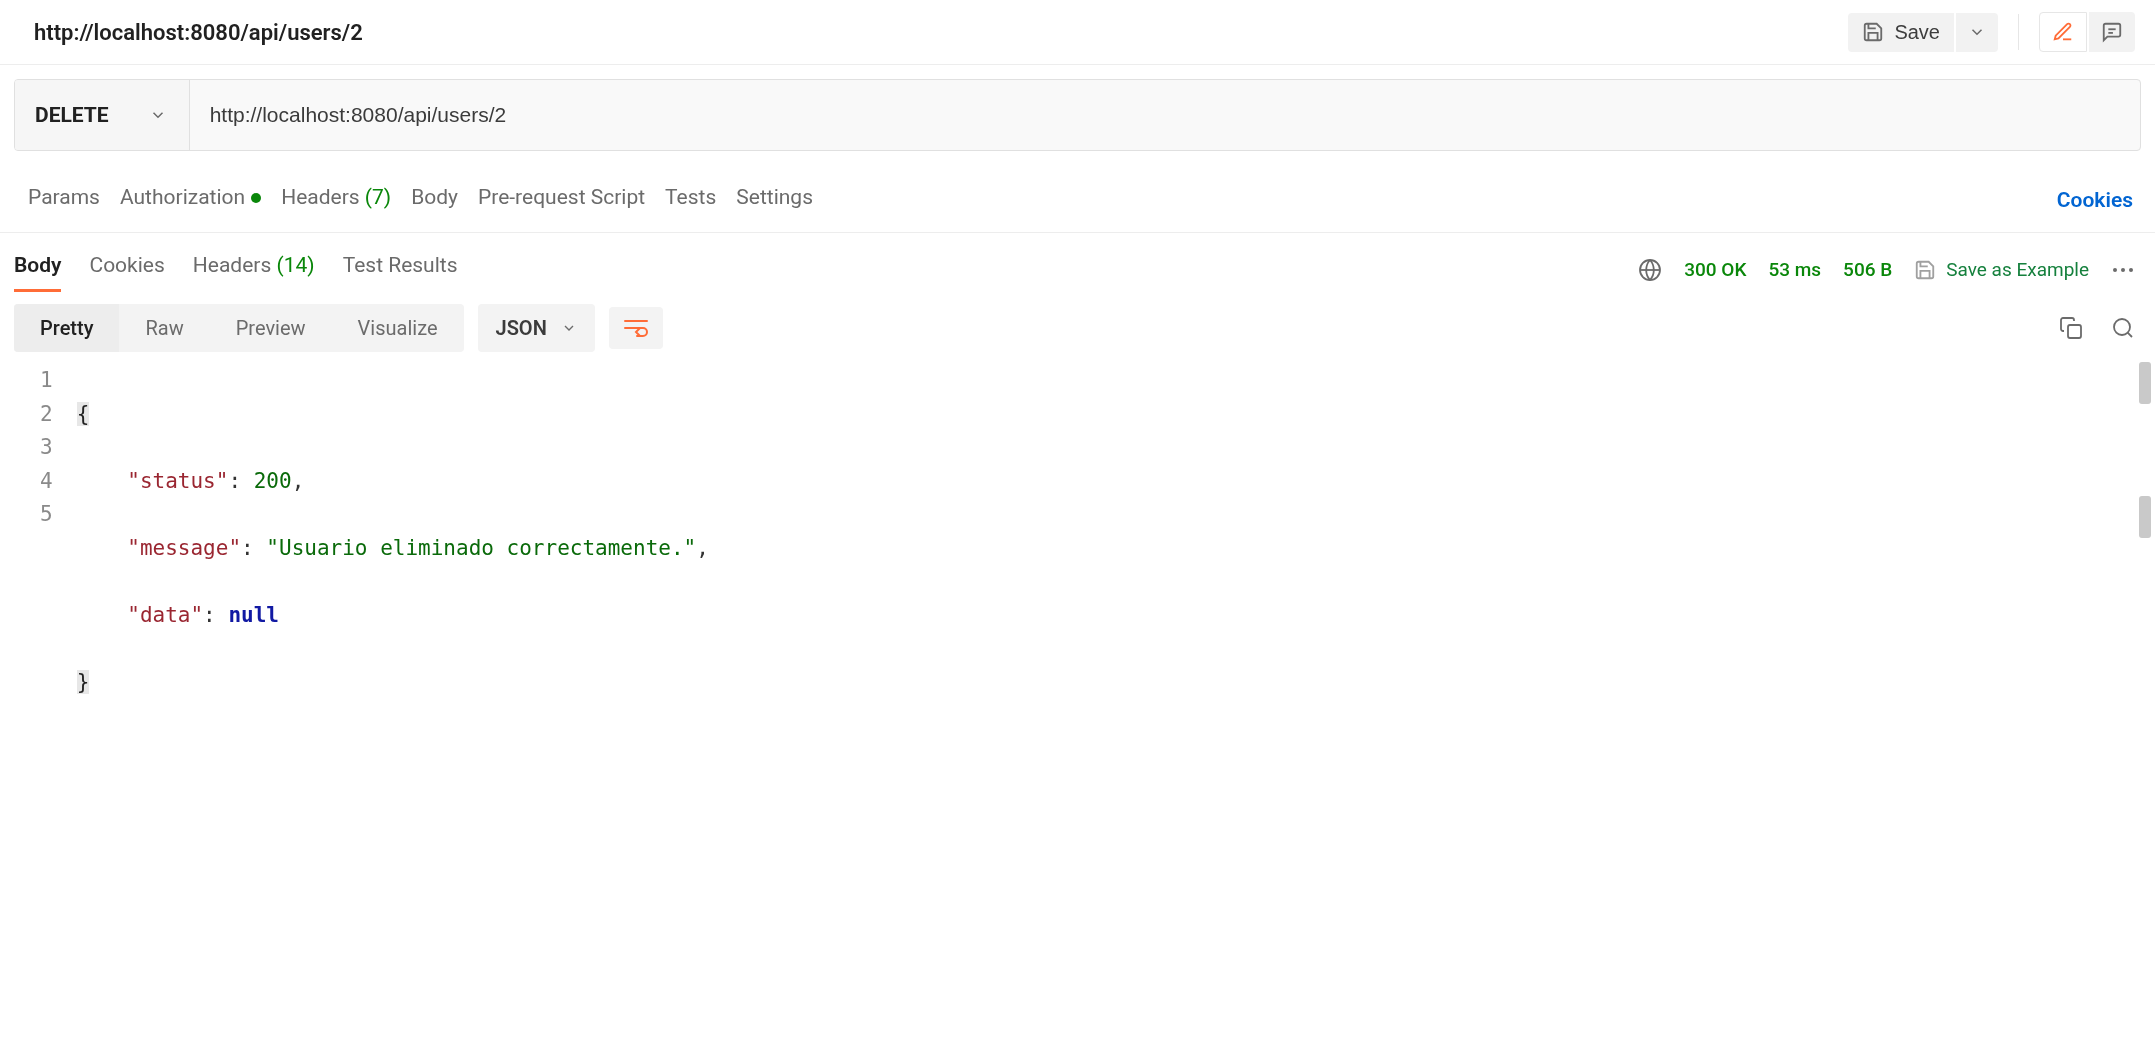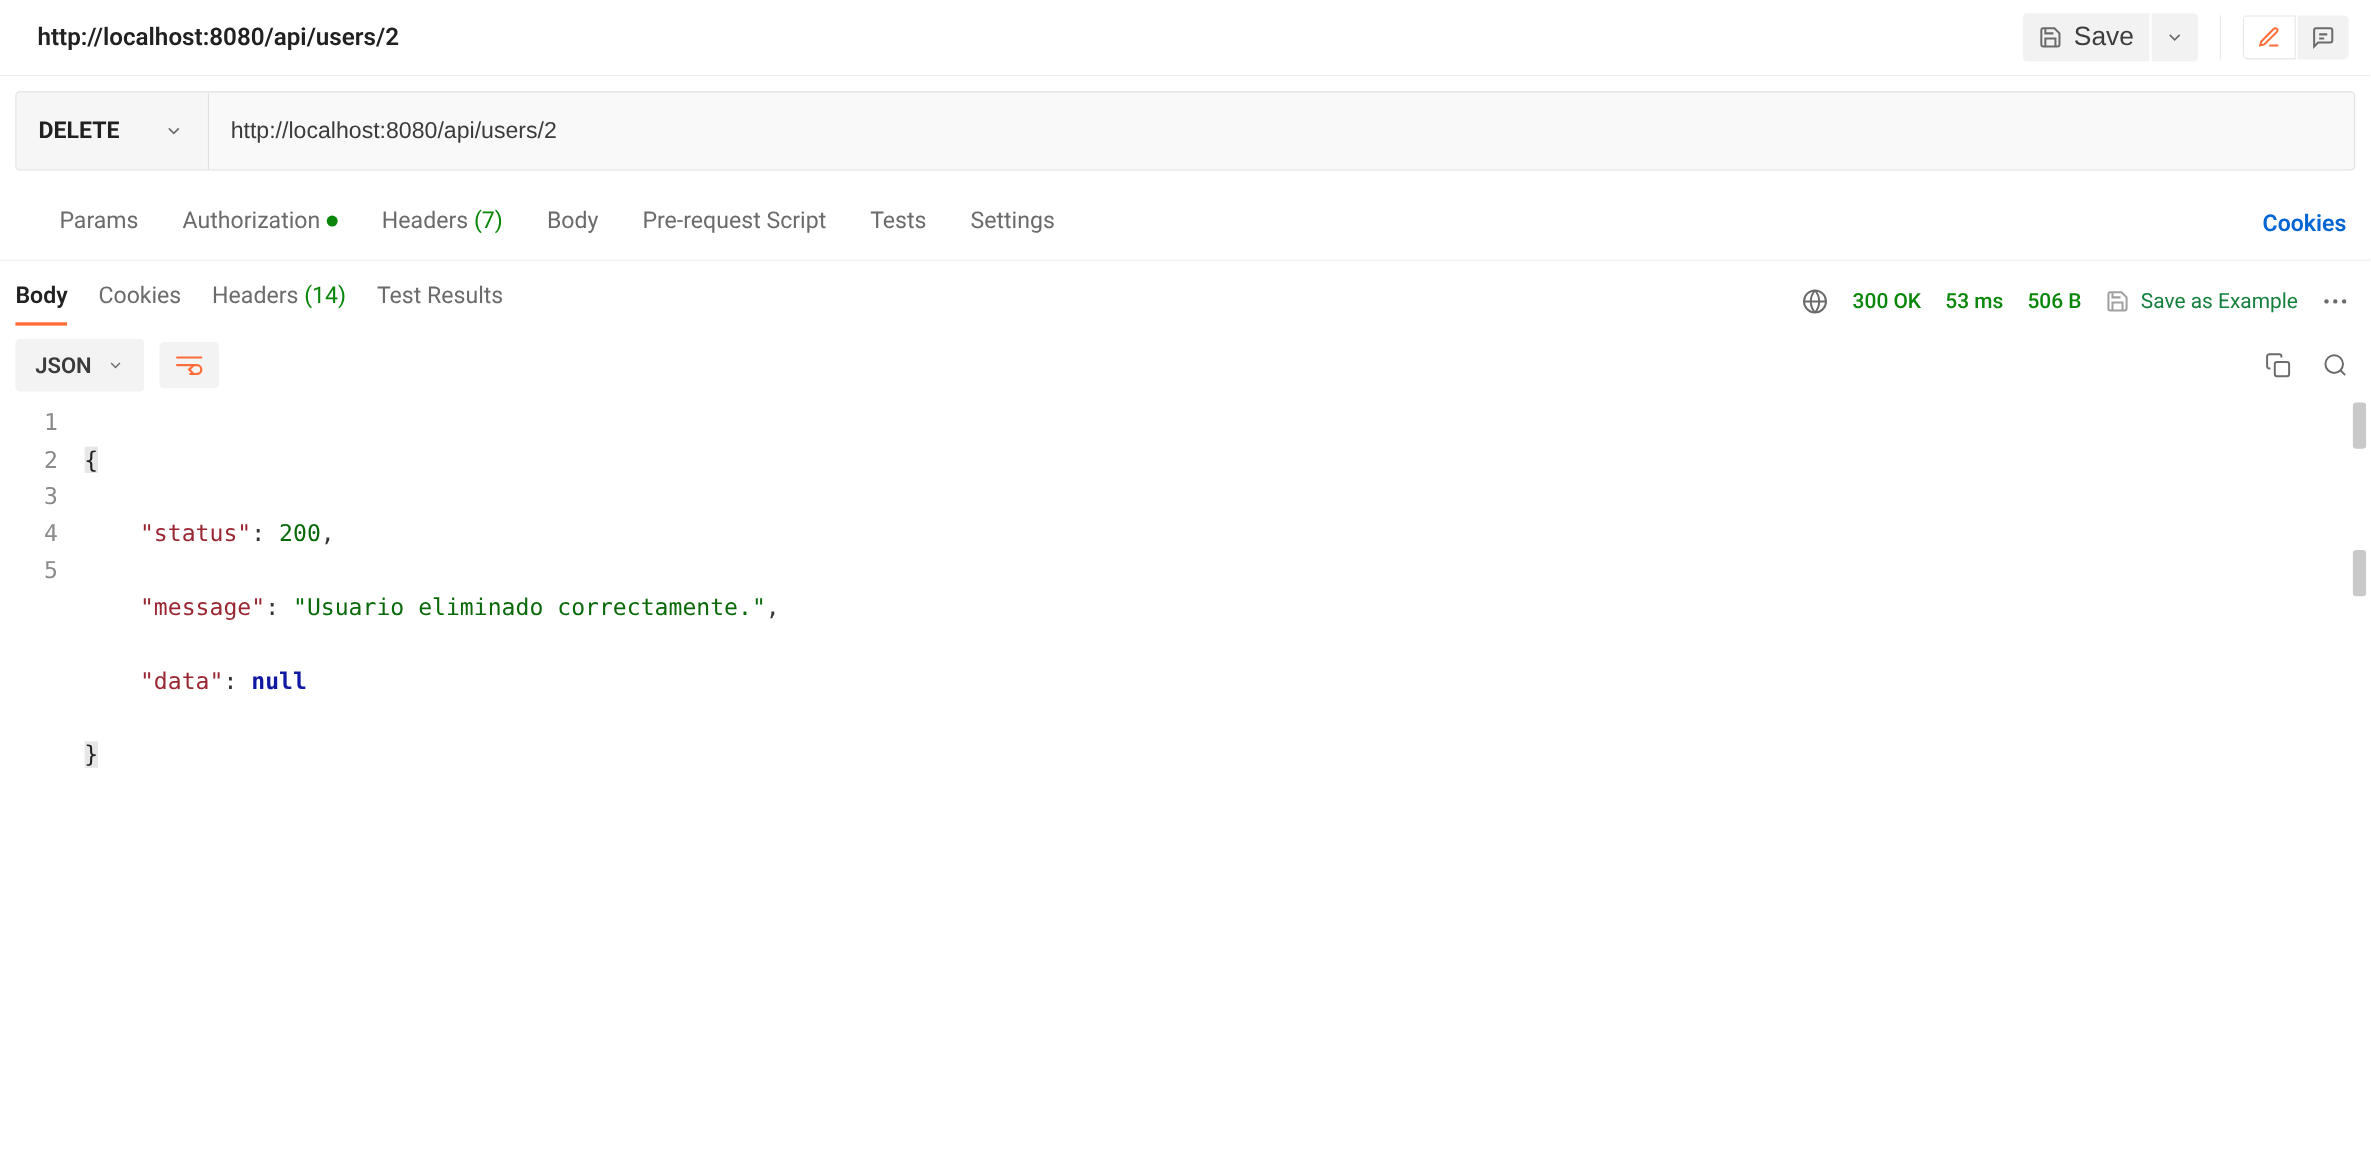--- a/index.html
+++ b/index.html
@@ -22,21 +22,21 @@
 .tab-actions { display: flex; align-items: center; gap: 14px; }
 .group { display: flex; align-items: stretch; }
 .btn {
   display: inline-flex;
   align-items: center;
   justify-content: center;
   background: #f2f2f2;
   border: none;
   border-radius: 4px;
   padding: 8px 14px;
-  font-size: 24px;
+  font-size: 20px;
   color: #3d3d3d;
   cursor: pointer;
   gap: 10px;
 }
 .btn-light { background: #fff; border: 1px solid #e6e6e6; }
 .btn.icon-only { padding: 8px 12px; }
 .group .btn { border-radius: 0; }
 .group .btn:first-child { border-top-left-radius: 4px; border-bottom-left-radius: 4px; }
 .group .btn:last-child { border-top-right-radius: 4px; border-bottom-right-radius: 4px; margin-left: 2px; }
 .divider-v { width: 1px; background: #e6e6e6; align-self: stretch; margin: 2px 6px;}
@@ -106,21 +106,21 @@
 .method-url { min-height: 72px; }
 
 
 .tabs-row {
   display: flex;
   align-items: center;
   justify-content: space-between;
   padding: 6px 22px 0 28px;
   border-bottom: 1px solid #ededed;
 }
-.req-tabs { display: flex; gap: 40px; margin-left: 26px; }
+.req-tabs { display: flex; gap: 20px; }
 .req-tab { padding: 12px 0 18px 0; color: #6b6b6b; cursor: pointer; font-size: 21px; }
 .req-tab .count { color: #0a870a; }
 .dot-green { display:inline-block; width:10px; height:10px; border-radius:50%; background:#0a870a; margin-left:6px; vertical-align: middle;}
 .cookies-link { color: #0265d2; font-weight: 600; font-size: 21px; cursor: pointer; }
 
 
 .resp-row {
   display: flex;
   align-items: center;
   justify-content: space-between;
@@ -287,20 +287,26 @@
           <circle cx="4" cy="4" r="2"></circle>
           <circle cx="12" cy="4" r="2"></circle>
           <circle cx="20" cy="4" r="2"></circle>
         </svg>
     </span>
   </div>
 </div>
 
 <div class="body-toolbar">
   <div class="bt-left">
+    <div class="seg">
+      <div class="seg-btn active"><span>Pretty</span></div>
+      <div class="seg-btn"><span>Raw</span></div>
+      <div class="seg-btn"><span>Preview</span></div>
+      <div class="seg-btn"><span>Visualize</span></div>
+    </div>
     <div class="type-select">
       <span>JSON</span>
       <span>
         <svg width="16" height="16" viewBox="0 0 24 24" fill="none" stroke="#6b6b6b" stroke-width="2">
             <polyline points="6 9 12 15 18 9"></polyline>
           </svg>
       </span>
     </div>
     <div class="wrap-btn">
       <span>

